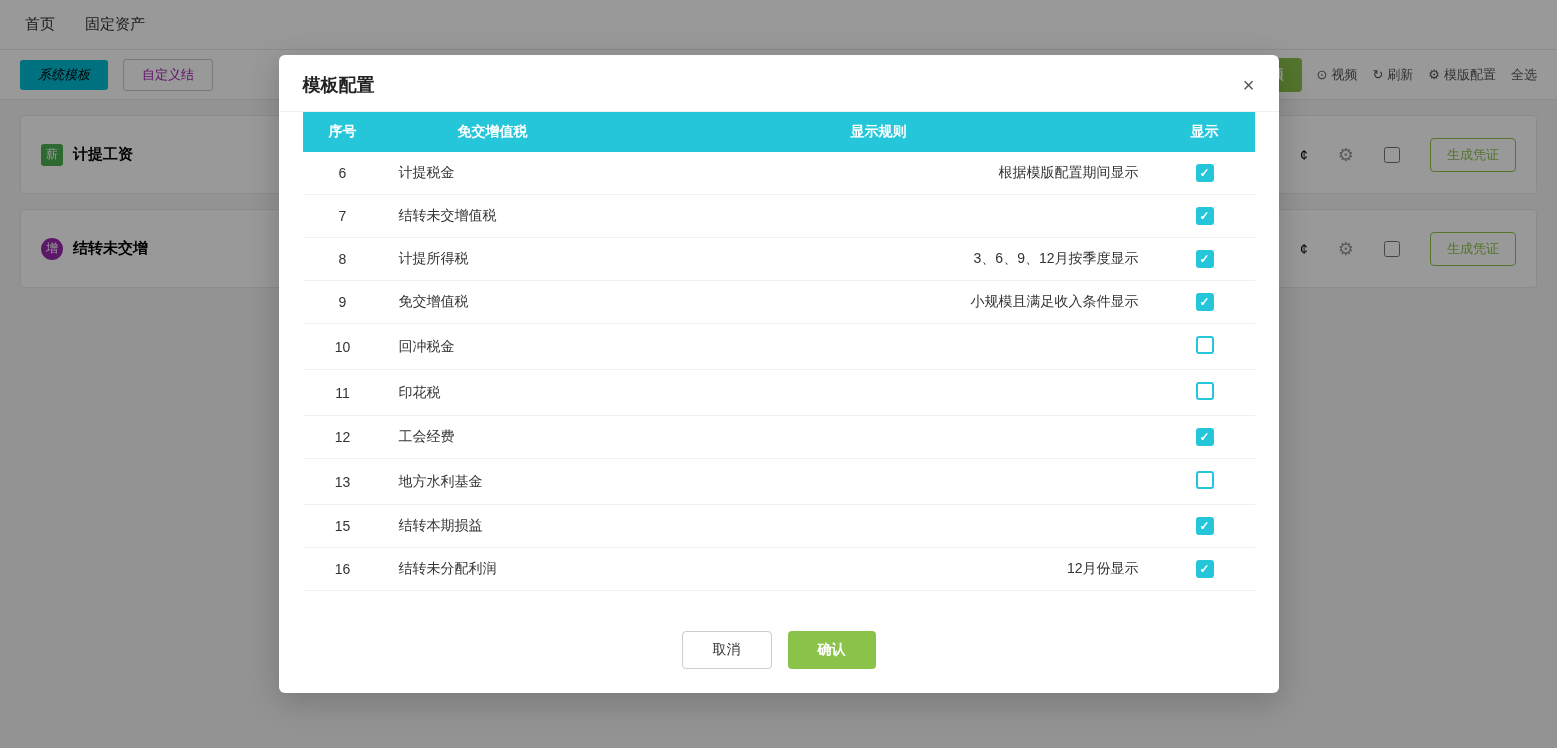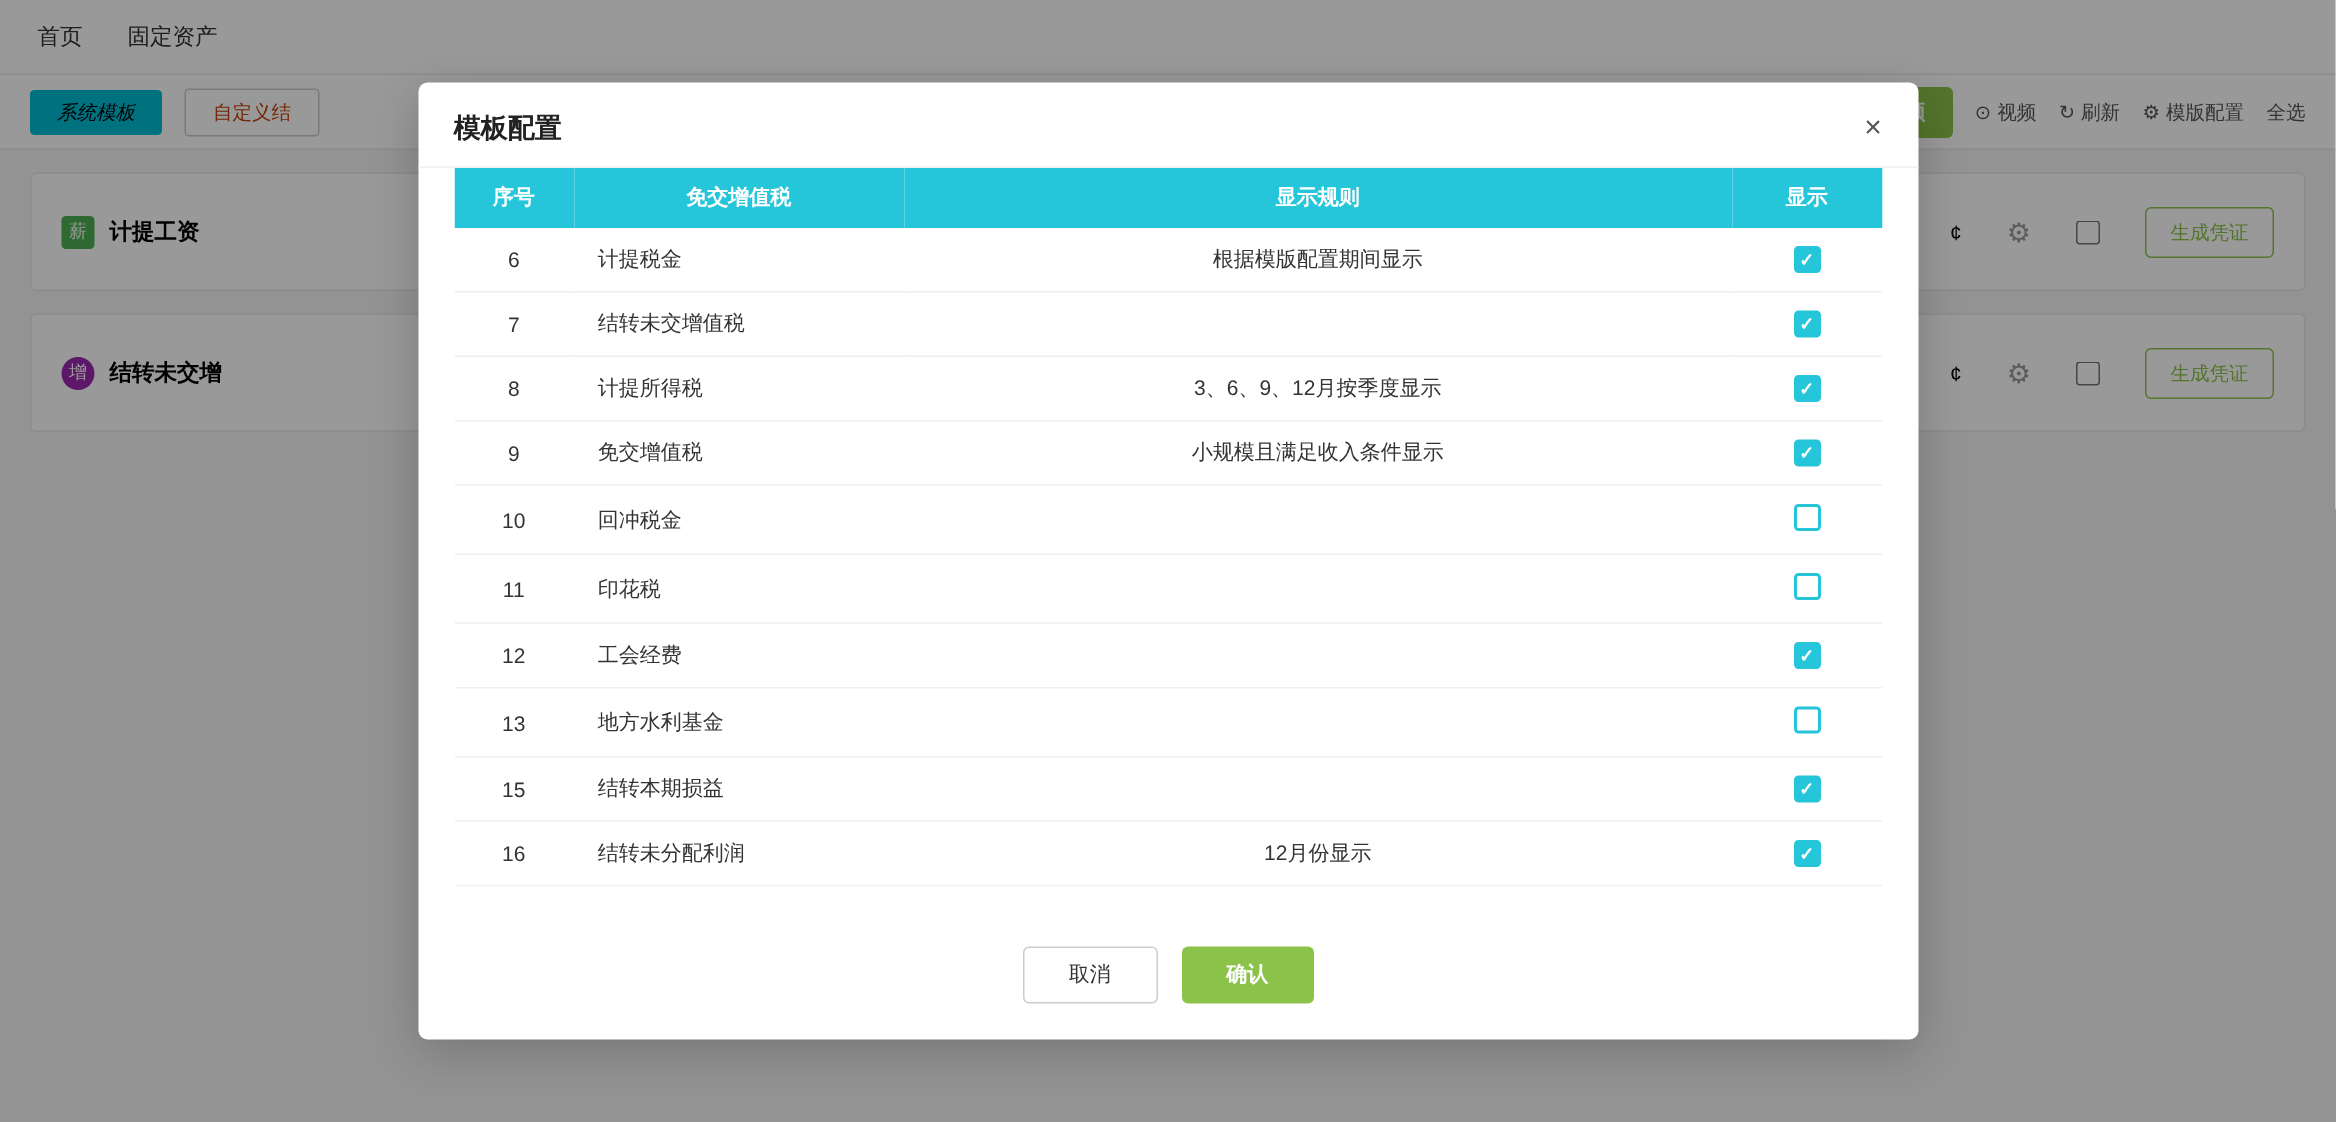--- a/index.html
+++ b/index.html
@@ -56,21 +56,21 @@
       cursor: pointer;
       font-size: 13px;
     }
     .tab-btn.active-tab {
       background: #00bcd4;
       color: #000000;
       font-style: italic;
     }
     .tab-btn.inactive-tab {
       background: transparent;
-      color: #c2410c;
+      color: #a21caf;
       border: 1px solid #ccc;
     }
     .btn-calc {
       margin-left: auto;
       background: #8bc34a;
       color: #fff;
       border: none;
       border-radius: 4px;
       padding: 8px 18px;
       font-size: 14px;
@@ -219,21 +219,21 @@
       text-align: center;
       color: #333;
       font-size: 14px;
     }
 
     .config-table tbody tr td:nth-child(2) {
       text-align: left;
     }
 
     .config-table tbody tr td:nth-child(3) {
-      text-align: center;
+      text-align: right;
     }
 
     
     .custom-checkbox {
       width: 18px;
       height: 18px;
       border: 2px solid #26c6da;
       border-radius: 3px;
       display: inline-flex;
       align-items: center;

